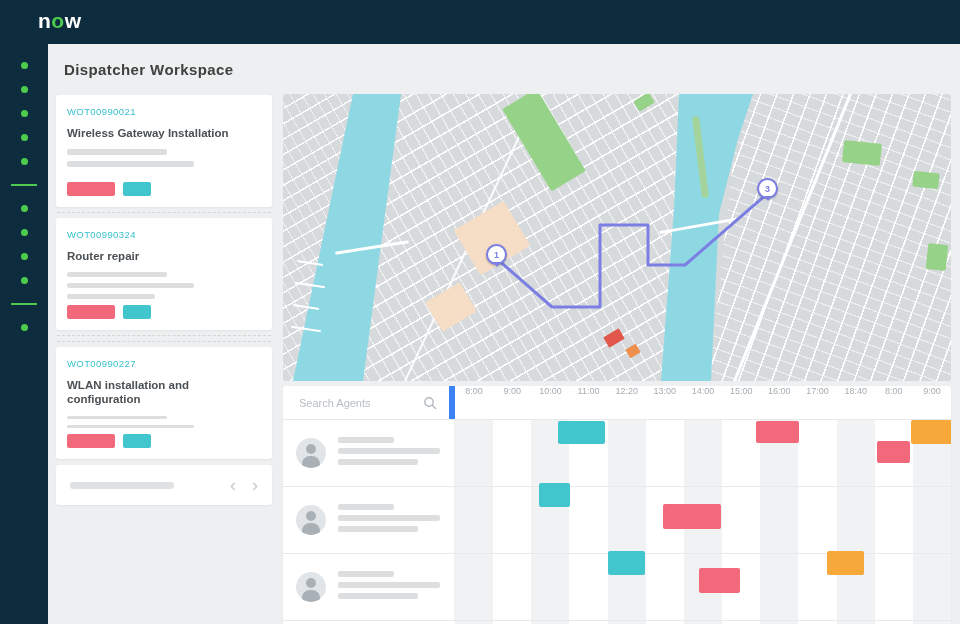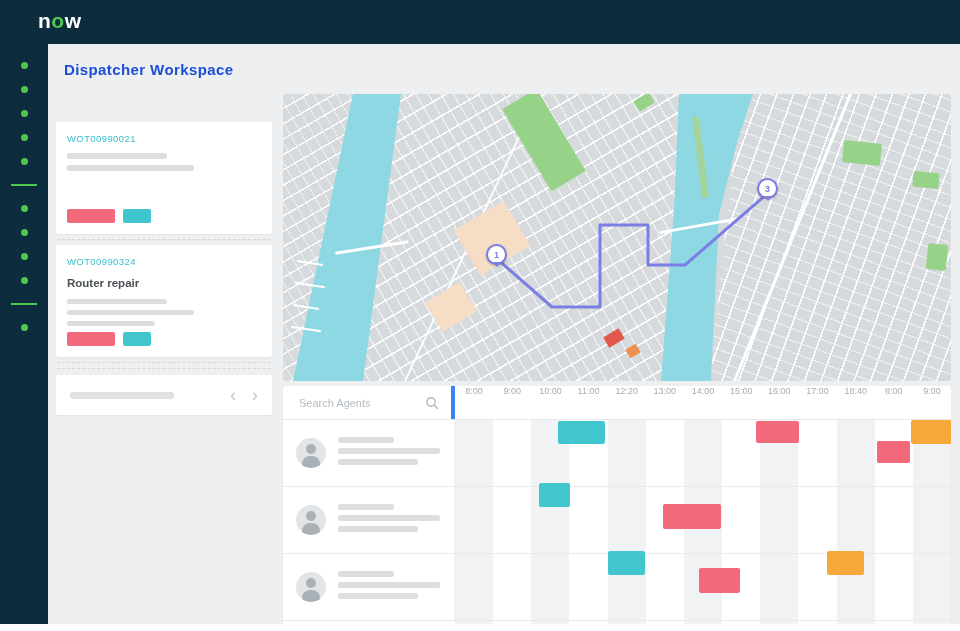--- a/index.html
+++ b/index.html
@@ -16,24 +16,24 @@
   .logo{position:absolute;left:38px;top:9px;font-size:21px;font-weight:700;color:#fff;letter-spacing:.5px;}
   .logo .o{color:var(--green);}
 
   
   .sidebar{position:absolute;left:0;top:44px;width:48px;bottom:0;background:var(--navy);z-index:5;
            padding-top:18px;box-sizing:border-box;display:flex;flex-direction:column;align-items:center;}
   .nav-dot{width:7px;height:7px;border-radius:50%;background:var(--green);margin-bottom:17px;cursor:pointer;}
   .nav-sep{width:26px;height:0;border-top:2px solid var(--green);margin:2px 0 19px;}
 
   
-  .page-title{position:absolute;left:64px;top:61px;font-size:15px;font-weight:700;color:#1d4ed8;letter-spacing:.4px;}
-
-  
-  .cards-col{position:absolute;left:56px;top:95px;width:216px;margin-top:27px;}
+  .page-title{position:absolute;left:64px;top:61px;font-size:15px;font-weight:700;color:#404040;letter-spacing:.4px;}
+
+  
+  .cards-col{position:absolute;left:56px;top:95px;width:216px;}
   .wo-card{background:#fff;border-radius:3px;height:112px;padding:11px;box-sizing:border-box;
            display:flex;flex-direction:column;box-shadow:0 1px 2px rgba(0,0,0,.05);cursor:pointer;}
   .wo-id{font-size:9.5px;color:var(--link-teal);letter-spacing:.4px;margin-bottom:9px;}
   .wo-title{font-size:11.5px;font-weight:700;color:#4b5054;margin-bottom:9px;line-height:1.25;}
   .ph{background:#dcdedf;border-radius:2px;height:6px;margin-bottom:6px;}
   .ph.w1{width:100px}.ph.w2{width:127px}.ph.w3{width:88px}
   .wo-bars{margin-top:auto;display:flex;gap:8px;}
   .chip{height:14px;border-radius:2px;}
   .chip.pink{width:48px;background:var(--pink);}
   .chip.teal{width:28px;background:var(--teal);}
@@ -90,21 +90,21 @@
        color:var(--purple);font-size:9px;font-weight:700;display:flex;align-items:center;justify-content:center;
        box-shadow:0 1px 2px rgba(0,0,0,.25);cursor:pointer;z-index:3;}
   .pin::after{content:'';position:absolute;left:50%;bottom:-8px;transform:translateX(-50%);
        border:4px solid transparent;border-top:5px solid var(--purple);}
   #pin1{left:203px;top:150px;} #pin3{left:474px;top:84px;}
 
   
   .scheduler{position:absolute;left:283px;top:386px;width:668px;height:245px;background:#fff;
              border-radius:3px 3px 0 0;overflow:hidden;box-shadow:0 1px 2px rgba(0,0,0,.05);}
   .sch-header{position:absolute;left:0;top:0;right:0;height:33px;border-bottom:1px solid #e7e9ea;display:flex;}
-  .search-cell{width:172px;position:relative;border-right:4px solid #3b82f6;display:flex;align-items:center;box-sizing:border-box;}
+  .search-cell{width:172px;position:relative;border-right:6px solid #3b82f6;display:flex;align-items:center;box-sizing:border-box;}
   .search-input{border:0;outline:0;background:transparent;margin-left:14px;width:118px;font-size:11px;color:#6a7075;
                 font-family:"Liberation Sans",sans-serif;}
   .search-input::placeholder{color:#b6bcc1;}
   .search-icon{position:absolute;right:12px;top:10px;width:14px;height:14px;cursor:pointer;}
   .time-axis{flex:1;display:flex;align-items:flex-start;}
   .time-label{flex:1;text-align:center;font-size:9px;color:#a6acb1;}
   .sch-body{position:absolute;left:0;top:34px;right:0;bottom:0;}
   .stripes{position:absolute;left:172px;top:0;right:0;bottom:0;display:flex;z-index:1;}
   .stripe{flex:1;}
   .stripe.even{background:#f1f2f3;}
@@ -146,20 +146,21 @@
       <div class="nav-sep"></div>
       <div class="nav-dot"></div>
     </div>
 
   <div class="page-title">Dispatcher Workspace</div>
 
   <div class="cards-col">
 
     <div class="wo-card">
       <div class="wo-id">WOT00990021</div>
+      <div class="wo-title">Wireless Gateway Installation</div>
       <div class="ph w1"></div>
       <div class="ph w2"></div>
       <div class="wo-bars">
         <div class="chip pink"></div>
         <div class="chip teal"></div>
       </div>
     </div>
     <div class="card-sep"></div>
 
     <div class="wo-card">
@@ -170,20 +171,30 @@
       <div class="ph w3"></div>
       <div class="wo-bars">
         <div class="chip pink"></div>
         <div class="chip teal"></div>
       </div>
     </div>
     <div class="card-sep"></div>
 
     <div class="card-sep"></div>
 
+    <div class="wo-card">
+      <div class="wo-id">WOT00990227</div>
+      <div class="wo-title">WLAN installation and configuration</div>
+      <div class="ph w1"></div>
+      <div class="ph w2"></div>
+      <div class="wo-bars">
+        <div class="chip pink"></div>
+        <div class="chip teal"></div>
+      </div>
+    </div>
 
     <div class="pg-card">
       <div class="pg-bar"></div>
       <span class="pg-btn">‹</span>
       <span class="pg-btn">›</span>
     </div>
   </div>
 
   <div class="map-panel">
     <div class="region nj"></div>

